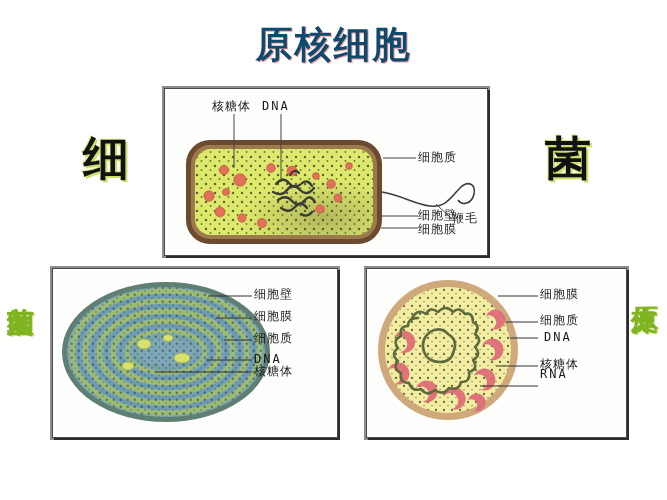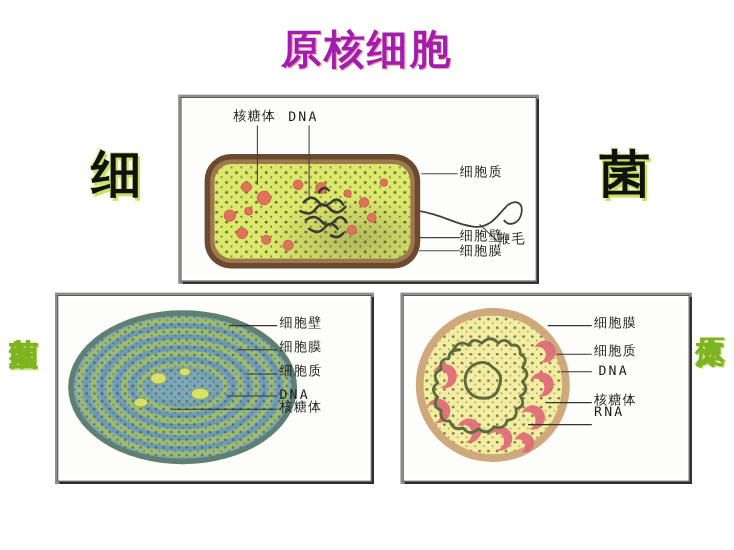--- a/index.html
+++ b/index.html
@@ -7,21 +7,21 @@
     width:667px;height:500px;background:#ffffff;overflow:hidden;
     font-family:"DejaVu Sans","Liberation Sans",sans-serif;
     position:relative;
   }
   #stage{position:absolute;left:0;top:0;width:667px;height:500px;}
 
   
   .title{
     position:absolute;left:0;top:20px;width:667px;text-align:center;
     font-family:"DejaVu Sans","Liberation Sans",sans-serif;
-    font-size:37px;font-weight:bold;color:#a21caf;letter-spacing:2px;
+    font-size:37px;font-weight:bold;color:#0c4a6e;letter-spacing:2px;
     text-shadow:1px 1px 0 #f9a0a3;
   }
 
   
   .side-char{
     position:absolute;
     font-family:"DejaVu Serif","Liberation Serif",serif;
     font-size:46px;font-weight:bold;color:#111111;line-height:1;
     text-shadow:2px 2px 0 #c9e265, -1px -1px 0 #d9ec8d;
   }
@@ -47,21 +47,21 @@
   }
   .panel-inner{position:absolute;inset:3px;background:#fdfdfb;overflow:hidden;}
 
   #panel-bacterium{left:164px;top:88px;width:322px;height:166px;}
   #panel-cyano{left:52px;top:268px;width:284px;height:168px;}
   #panel-myco{left:366px;top:268px;width:259px;height:168px;}
 
   
   .lbl{
     position:absolute;white-space:nowrap;
-    font-family:Liberation Mono, monospace;
+    font-family:Liberation Serif, serif;
     font-size:12px;color:#1a1a1a;letter-spacing:1px;line-height:1.05;
   }
   .lbl.mono{font-family:"DejaVu Sans Mono","Liberation Mono",monospace;letter-spacing:2px;}
 
   svg{display:block;}
 </style>
 </head>
 <body>
 
 <div id="stage">

